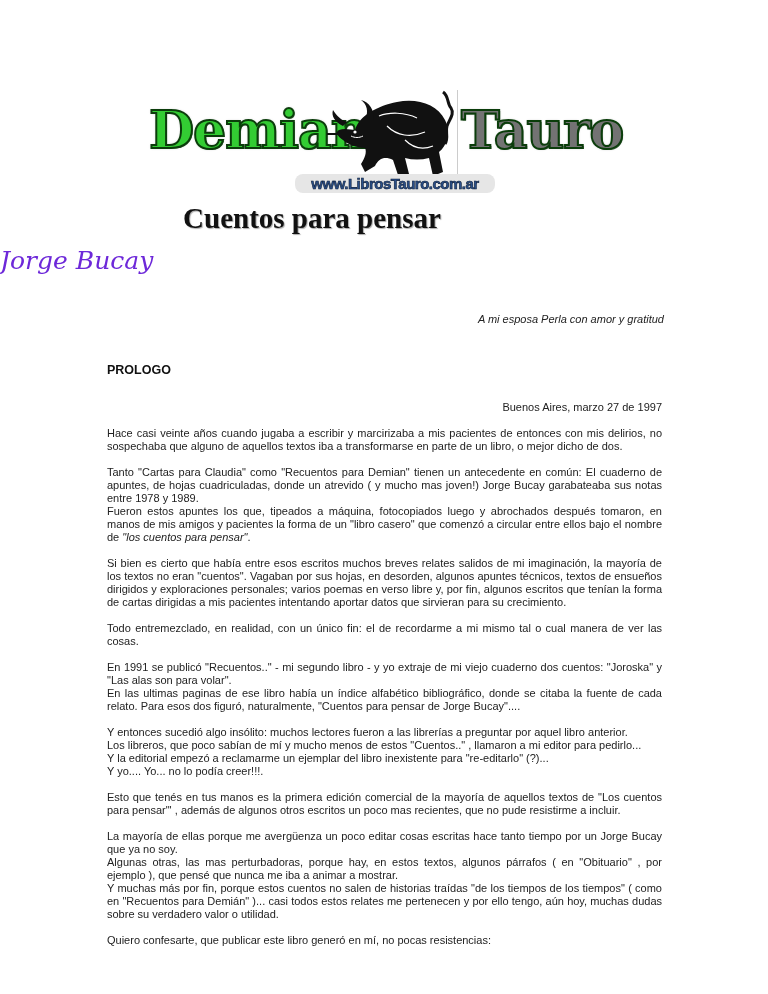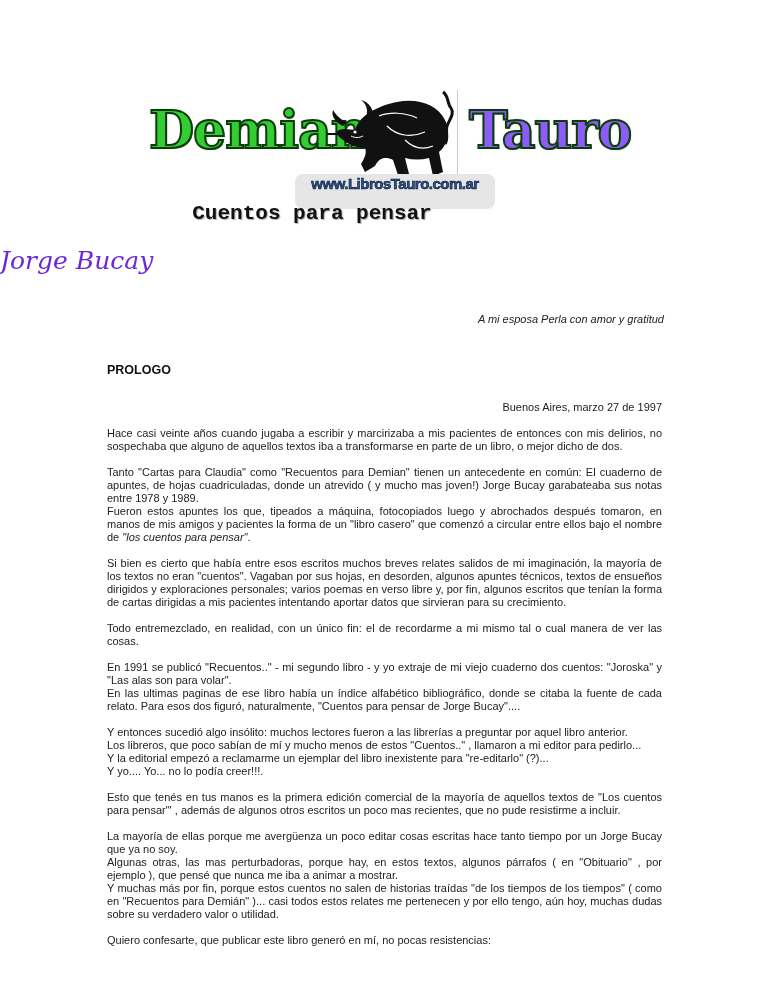--- a/index.html
+++ b/index.html
@@ -31,22 +31,22 @@
     letter-spacing: -1px;
     line-height: 1;
     -webkit-text-stroke: 2px #0b3d0b;
     text-shadow: 0 0 3px #bbbbbb, 1px 1px 0 #0b3d0b;
   }
   .logo-word.libros {
     left: 4px;
     color: #33cc33;
   }
   .logo-word.tauro {
-    left: 324px;
-    color: #8b5cf6;
+    left: 316px;
+    color: #737373;
   }
   .logo-bull {
     position: absolute;
     left: 180px;
     top: 4px;
     width: 140px;
     height: 96px;
   }
   .logo-divider {
     position: absolute;
@@ -54,41 +54,41 @@
     top: 8px;
     width: 1px;
     height: 90px;
     background: #cccccc;
   }
   .logo-url {
     position: absolute;
     left: 150px;
     top: 92px;
     width: 200px;
-    height: 35px;
+    height: 19px;
     border-radius: 8px;
     background: #e6e6e6;
     text-align: center;
     font-family: "Liberation Sans", sans-serif;
     font-weight: bold;
     font-size: 15px;
     line-height: 20px;
     color: #2a4f8a;
     letter-spacing: -0.5px;
     -webkit-text-stroke: 0.6px #0e1f3a;
   }
   .title {
     position: absolute;
     left: 0;
     width: 624px;
     top: 202px;
     text-align: center;
-    font-family: Liberation Mono, monospace;
-    font-weight: bold;
-    font-size: 21px;
+    font-family: Liberation Serif, serif;
+    font-weight: bold;
+    font-size: 29px;
     color: #111111;
     text-shadow: 1px 1px 1px #aaaaaa;
     letter-spacing: 0px;
   }
   .author {
     position: absolute;
     left: 0;
     width: 768px;
     top: 246px;
     text-align: left;

